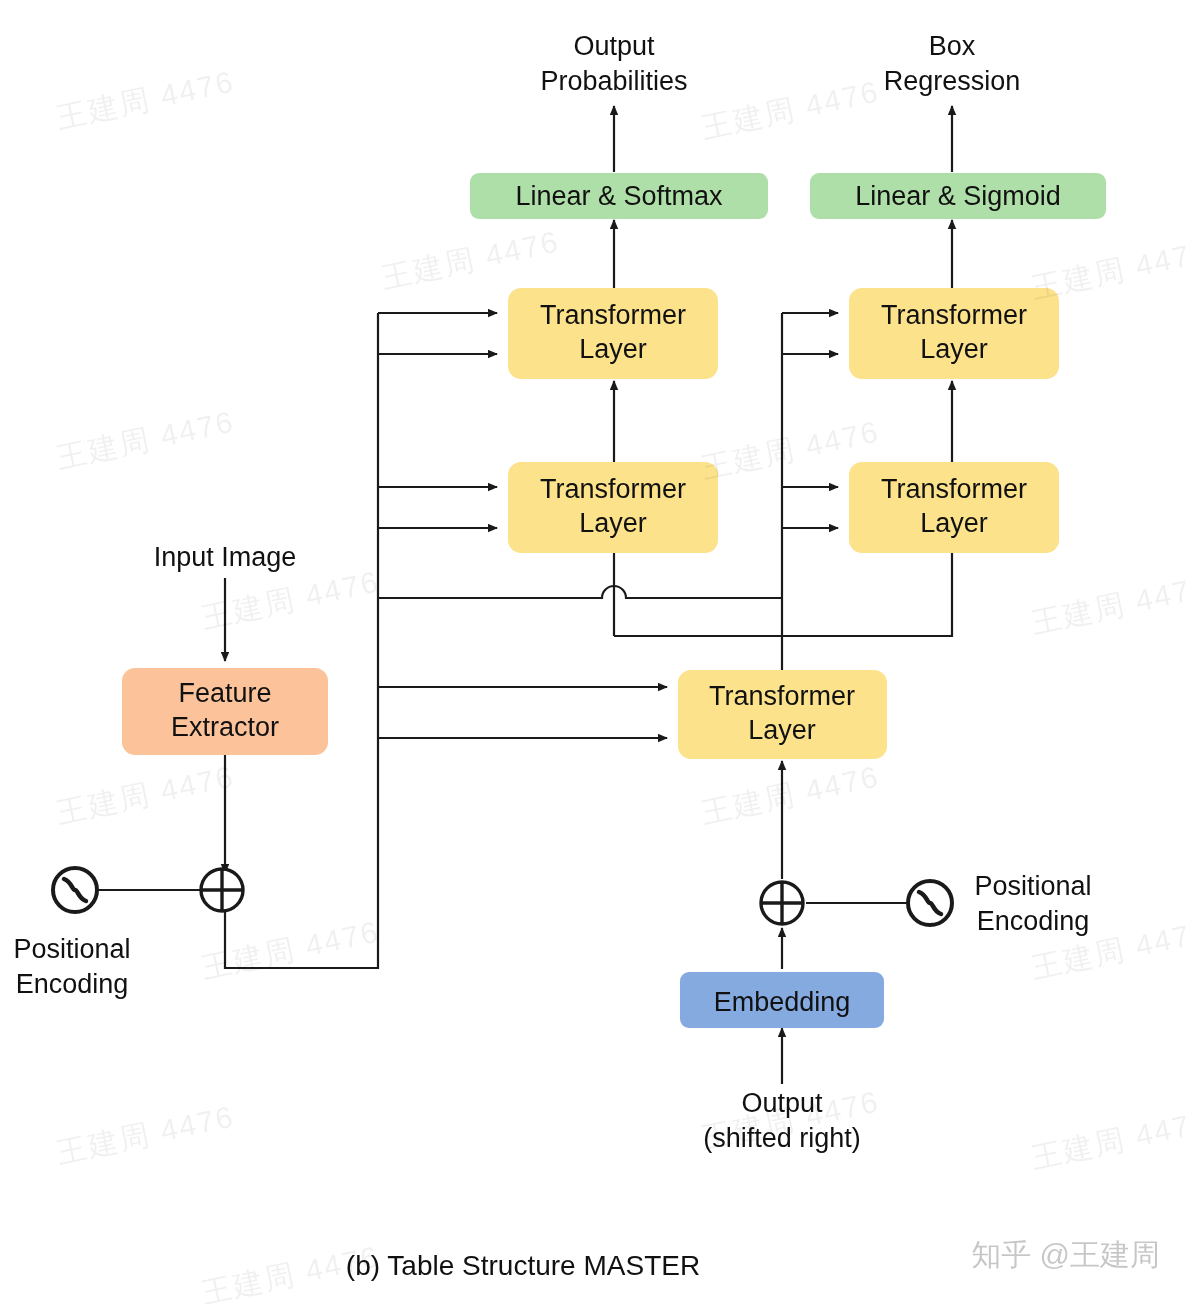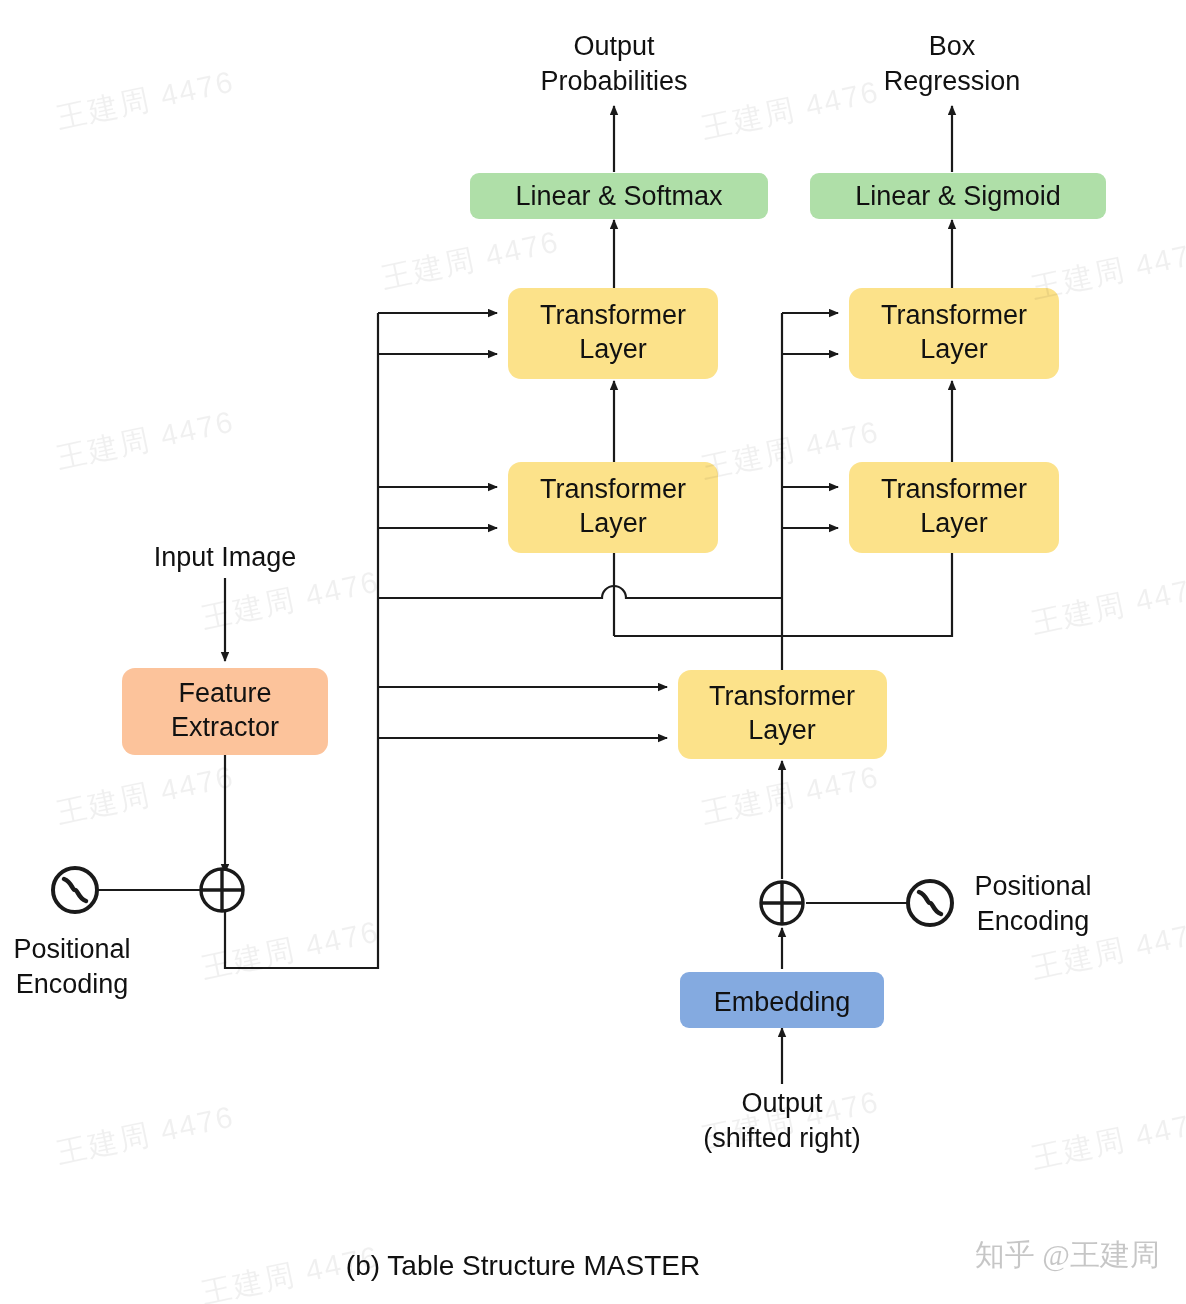--- a/index.html
+++ b/index.html
@@ -9,21 +9,21 @@
   .lbl{font-family:"Liberation Sans","DejaVu Sans",sans-serif;fill:#111;}
   .boxlbl{font-size:27px;}
   .plainlbl{font-size:27px;}
   .caption{font-size:28px;}
   .wm-layer{position:absolute;left:0;top:0;width:1186px;height:1304px;pointer-events:none;}
   .wm{position:absolute;color:#000;opacity:0.055;font-size:30px;
       font-family:"Liberation Sans","DejaVu Sans",sans-serif;
       transform:rotate(-12deg);white-space:nowrap;letter-spacing:2px;}
   .wm-brand{position:absolute;right:26px;bottom:28px;font-size:30px;
       color:#000;opacity:0.22;white-space:nowrap;
-      font-family:Liberation Serif, serif;}
+      font-family:Liberation Sans, sans-serif;}
 </style>
 </head>
 <body>
 
 <svg id="diagram" viewBox="0 0 1186 1304">
   <defs>
     <marker id="ah" markerWidth="11" markerHeight="11" refX="9" refY="4.2" orient="auto" markerUnits="userSpaceOnUse">
       <path d="M0,0 L10,4.2 L0,8.4 z" fill="#1a1a1a"></path>
     </marker>
   </defs>

